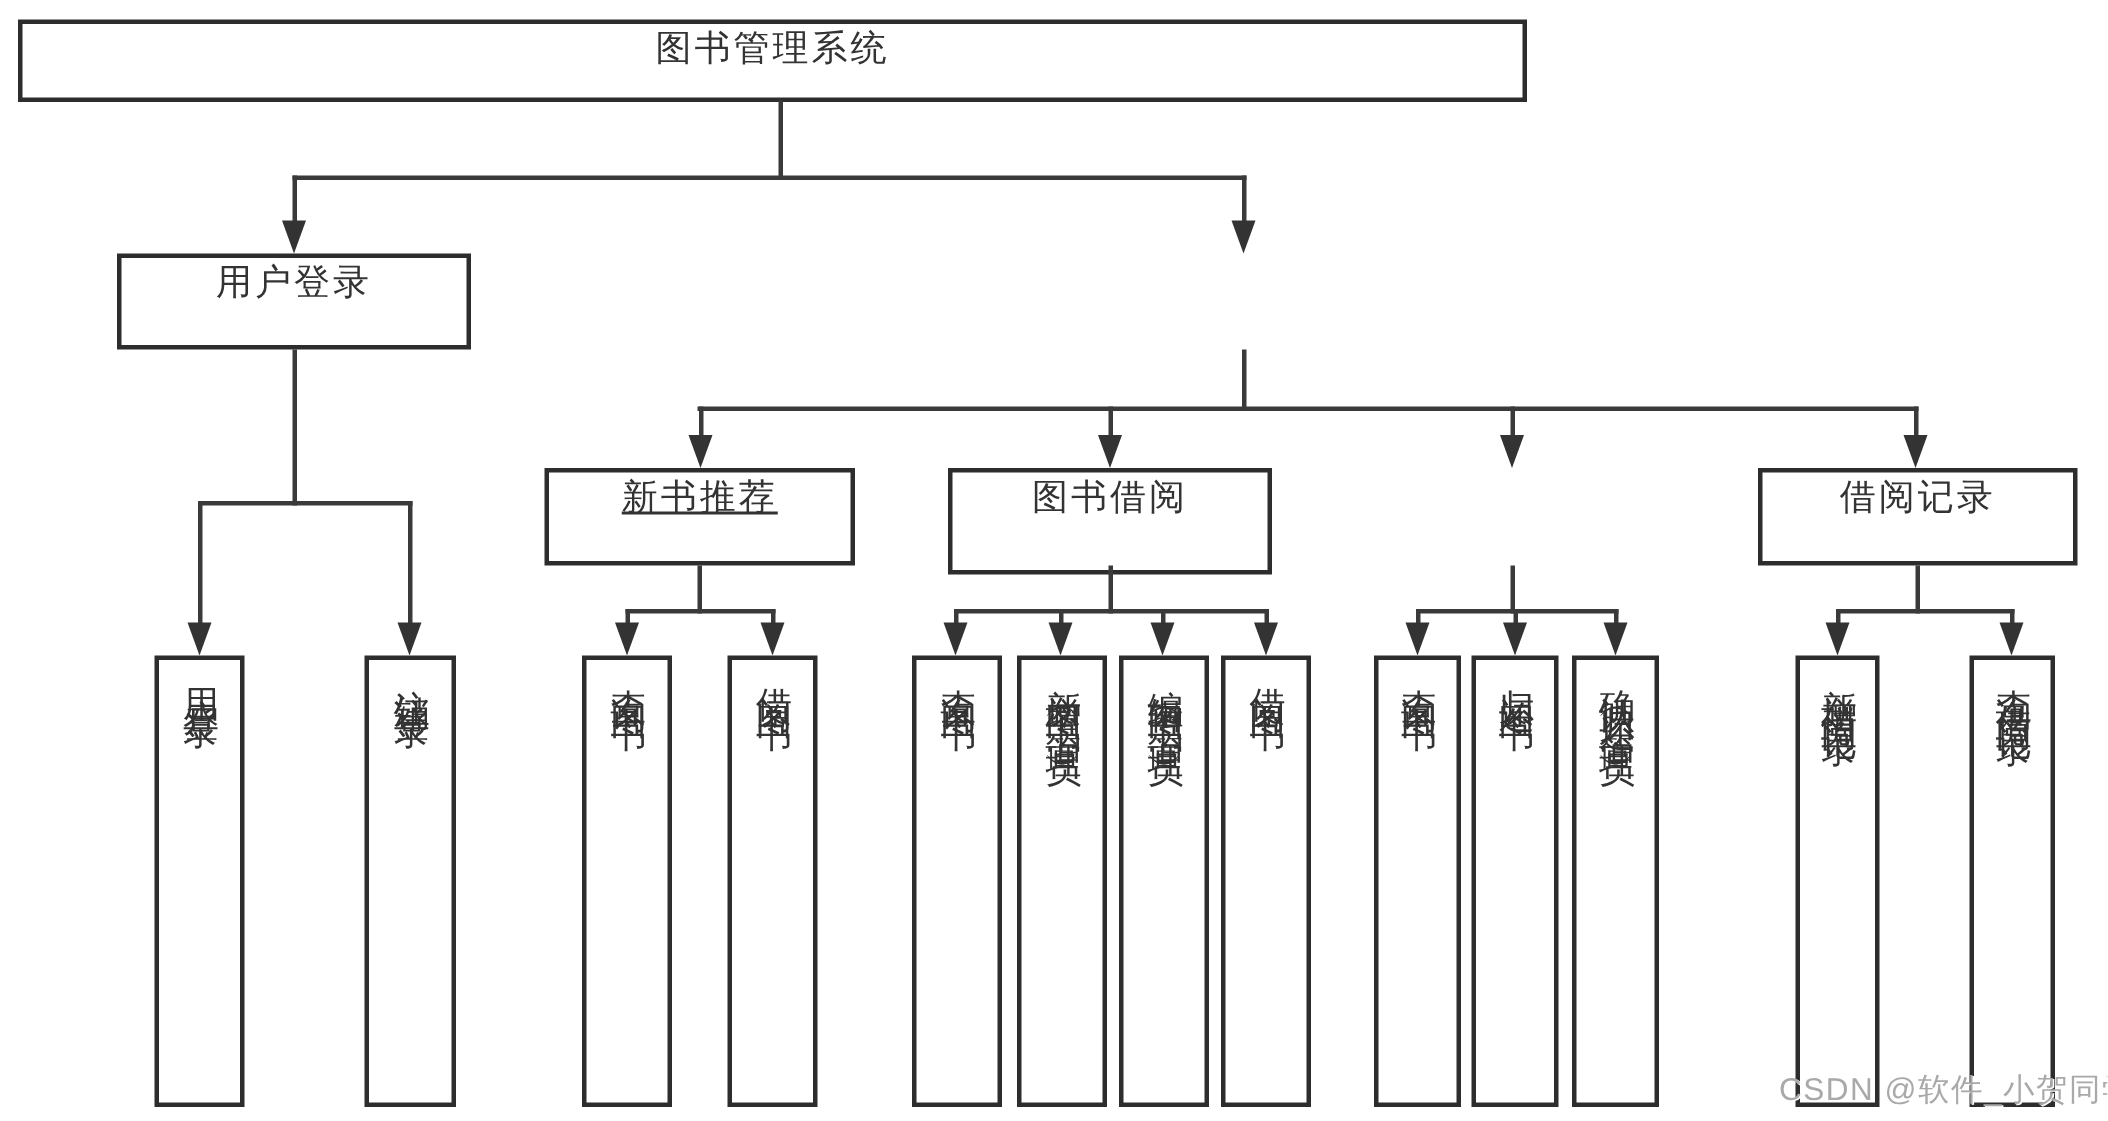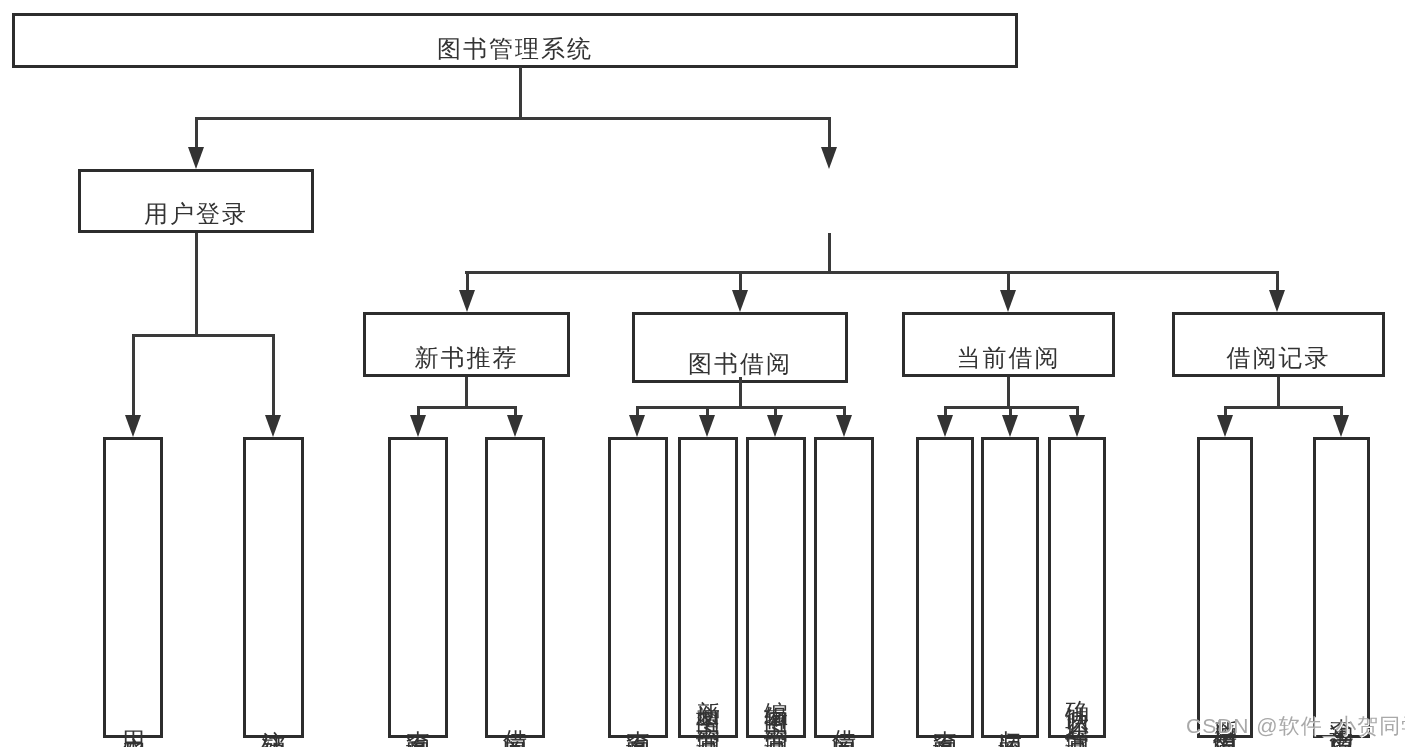--- a/index.html
+++ b/index.html
@@ -16,21 +16,21 @@
     overflow: hidden;
     color: #333333;
   }
   
   .box {
     position: absolute;
     box-sizing: border-box;
     border: 3px solid #2d2d2d;
     background: #ffffff;
     display: flex;
-    align-items: flex-end;
+    align-items: flex-start;
     justify-content: center;
   }
   .box span {
     font-size: 24px;
     letter-spacing: 2px;
     color: #333333;
     white-space: nowrap;
   }
   .leaf span {
     writing-mode: vertical-rl;
@@ -96,28 +96,25 @@
   <div class="hl" style="left:465px;top:271px;width:814px;"></div>
   <div class="vl" style="left:466px;top:271px;height:22px;"></div>
   <div class="arrow" style="left:459px;top:290px;"></div>
   <div class="vl" style="left:739px;top:271px;height:22px;"></div>
   <div class="arrow" style="left:732px;top:290px;"></div>
   <div class="vl" style="left:1007px;top:271px;height:22px;"></div>
   <div class="arrow" style="left:1000px;top:290px;"></div>
   <div class="vl" style="left:1276px;top:271px;height:22px;"></div>
   <div class="arrow" style="left:1269px;top:290px;"></div>
 
-  <div class="box" style="left:363px;top:312px;width:207px;height:65px;">
+  <div class="box" style="left:363px;top:312px;width:207px;height:65px;text-decoration:underline;">
     <span>新书推荐</span>
   </div>
   <div class="box" style="left:632px;top:312px;width:216px;height:71px;">
     <span>图书借阅</span>
-  </div>
-  <div class="box" style="left:902px;top:312px;width:213px;height:65px;">
-    <span>当前借阅</span>
   </div>
   <div class="box" style="left:1172px;top:312px;width:213px;height:65px;">
     <span>借阅记录</span>
   </div>
 
   <div class="vl" style="left:465px;top:377px;height:32px;"></div>
   <div class="hl" style="left:417px;top:406px;width:100px;"></div>
   <div class="vl" style="left:417px;top:406px;height:12px;"></div>
   <div class="arrow" style="left:410px;top:415px;"></div>
   <div class="vl" style="left:514px;top:406px;height:12px;"></div>

